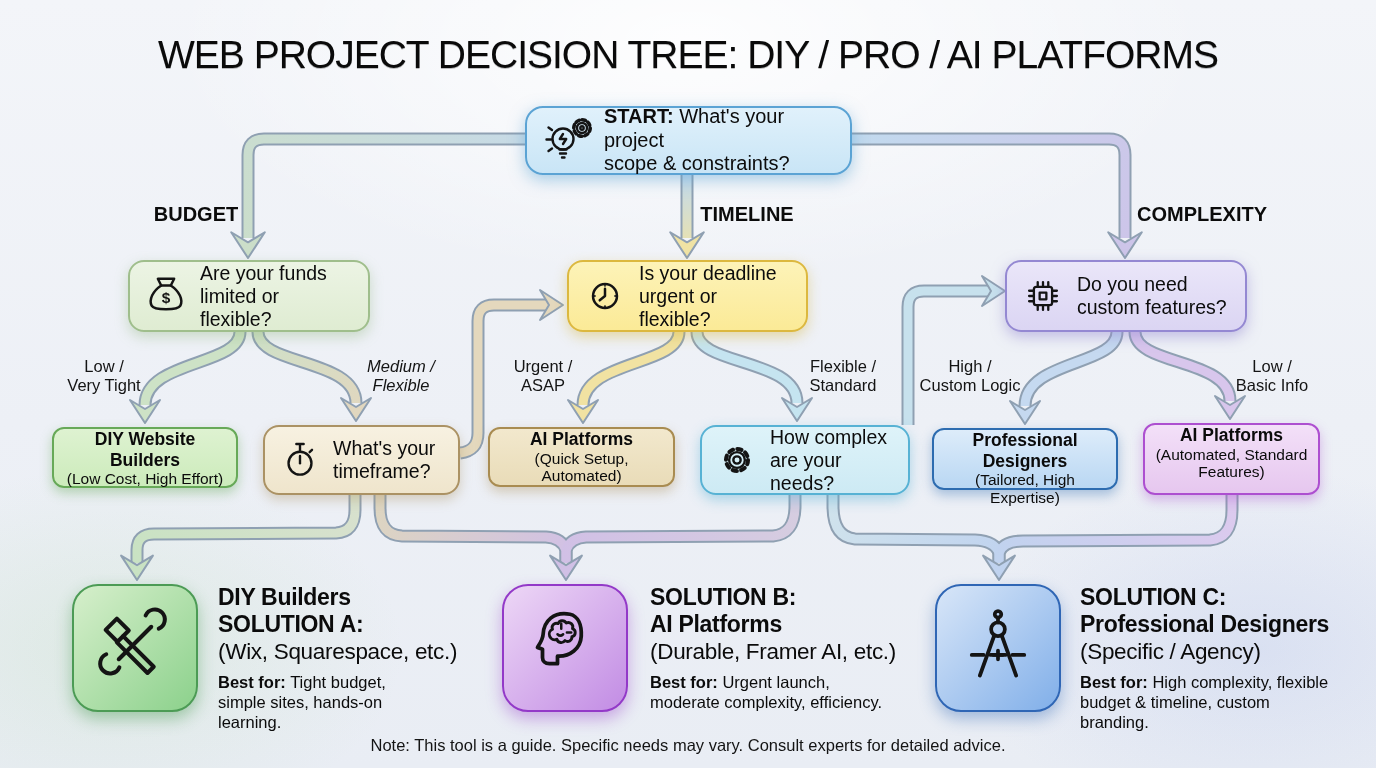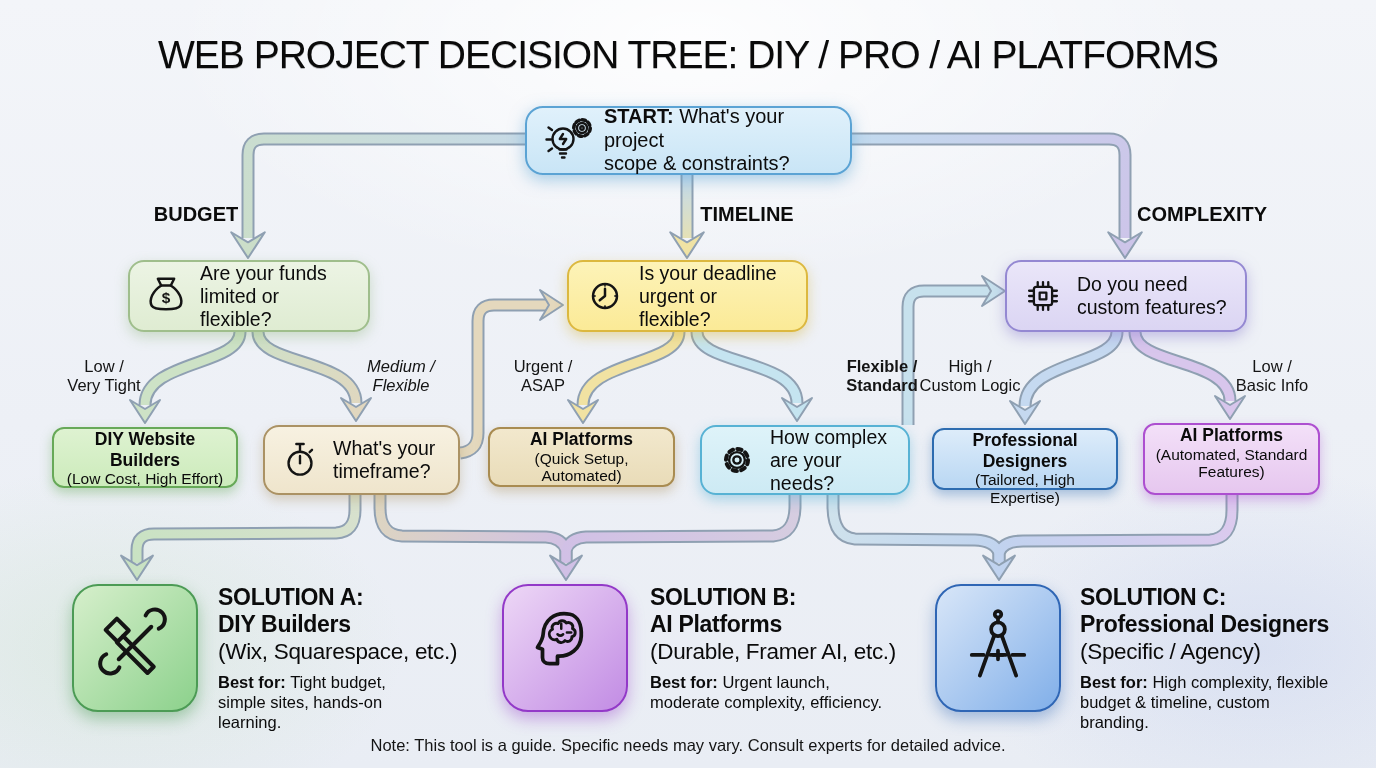--- a/index.html
+++ b/index.html
@@ -252,21 +252,21 @@
     <div>Very Tight</div>
   </div>
   <div class="edge-label" style="left:401px;top:357px;font-style:italic;">
     <div>Medium /</div>
     <div>Flexible</div>
   </div>
   <div class="edge-label" style="left:543px;top:357px;">
     <div>Urgent /</div>
     <div>ASAP</div>
   </div>
-  <div class="edge-label" style="left:882px;top:357px;font-weight:bold;">
+  <div class="edge-label" style="left:843px;top:357px;">
     <div>Flexible /</div>
     <div>Standard</div>
   </div>
   <div class="edge-label" style="left:970px;top:357px;">
     <div>High /</div>
     <div>Custom Logic</div>
   </div>
   <div class="edge-label" style="left:1272px;top:357px;">
     <div>Low /</div>
     <div>Basic Info</div>
@@ -327,22 +327,22 @@
     <path d="M49 19 L23 45"></path>
     <path d="M44.5 10 a8 8 0 1 1 10.5 10.5"></path>
     <path d="M23.5 51.5 a8 8 0 1 1 -10.5 -10.5"></path>
     <path d="M12.5 21.5 L21.5 12.5 L31 22 L22 31 Z"></path>
     <path d="M26.5 26.5 L51 51 L46 56 L21.5 31.5"></path>
           </g>
         </svg>
       </span>
   </div>
   <div class="sol-text st-a">
+    <div class="sol-line">DIY Builders</div>
     <div class="sol-line">SOLUTION A:</div>
-    <div class="sol-line">DIY Builders</div>
     <div class="sol-ex">(Wix, Squarespace, etc.)</div>
     <div class="sol-best"><b>Best for:</b><span> Tight budget, simple sites, hands-on learning.</span></div>
   </div>
 
   <div class="sol-icon sol-b">
     <span class="icon">
         <svg viewBox="0 0 72 72">
           <g fill="none" stroke="#141414" stroke-linecap="round" stroke-linejoin="round" stroke-width="3">
     <path d="M40 9 C27 6.5 19 14.5 18.5 25 C18.3 29 16.5 31.5 14 35.5 L18 37 V43.5 C18 46.5 20 48.5 23.5 48.5 H30 V42.5 C40 43 48.5 36.5 49 26.5 C49.4 17.5 46.5 10.5 40 9 Z"></path>
     <path stroke-width="2.3" d="M26 21 a3.4 3.4 0 0 1 4.5 -4.5 a3.6 3.6 0 0 1 6.5 -0.5 a3.6 3.6 0 0 1 5 4.5 a3.4 3.4 0 0 1 -0.5 6.5 a3.4 3.4 0 0 1 -5.5 3 a3.6 3.6 0 0 1 -6.5 -1 a3.6 3.6 0 0 1 -3.5 -8 Z"></path>

